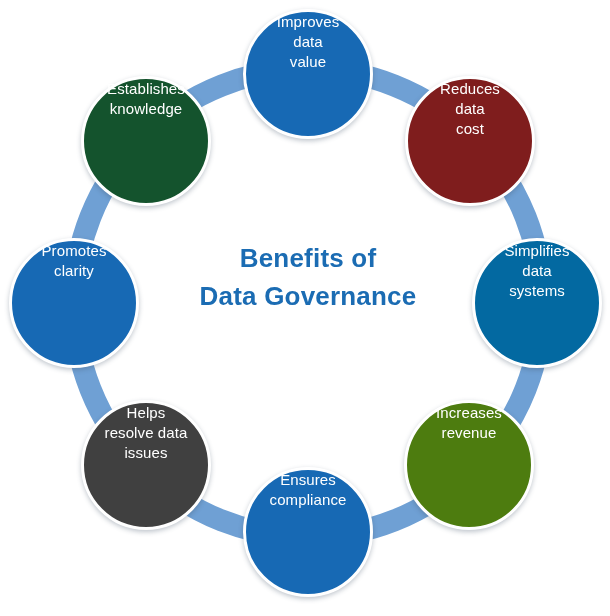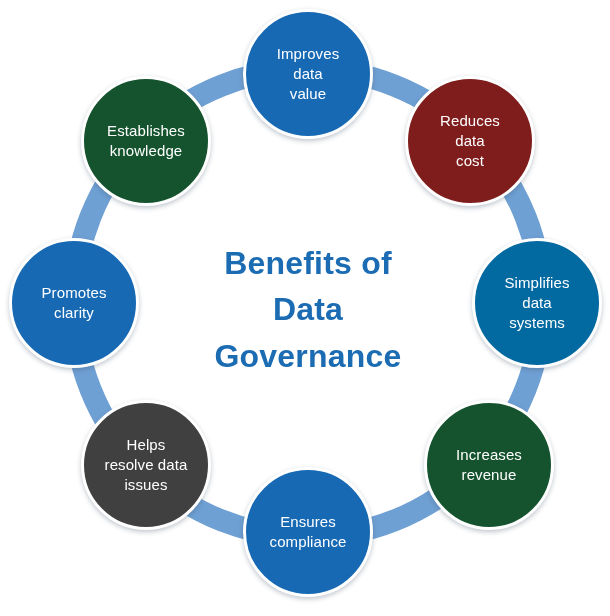--- a/index.html
+++ b/index.html
@@ -27,21 +27,21 @@
   .node {
     position: absolute;
     width: 130px;
     height: 130px;
     border-radius: 50%;
     background: #1769b4;
     border: 3px solid #22c55e;
     box-sizing: border-box;
     box-shadow: 0 2px 5px rgba(60,80,100,0.33);
     display: flex;
-    align-items: center;
+    align-items: flex-start;
     justify-content: center;
     text-align: center;
   }
   .node-label {
     color: #ffffff;
     font-size: 15px;
     line-height: 1.32;
     font-weight: 400;
     padding: 0 7px;
     white-space: pre-line;
@@ -50,21 +50,21 @@
   .node.wide .node-label {
     padding: 0 3px;
   }
   #center-title {
     position: absolute;
     left: 178px;
     top: 240px;
     width: 260px;
     text-align: center;
     color: #1b6cb3;
-    font-size: 32px;
+    font-size: 26px;
     font-weight: bold;
     line-height: 1.45;
     white-space: pre-line;
     letter-spacing: 0.2px;
   }
 </style>
 </head>
 <body>
 
 <div id="canvas" style="background: rgb(255, 255, 255);">
@@ -81,21 +81,21 @@
   <div class="node" id="node-1" style="left: 405px; top: 76px; background: #7f1d1d; border-color: rgb(255, 255, 255);">
     <span class="node-label">Reduces
 data
 cost</span>
   </div>
   <div class="node" id="node-2" style="left: 472px; top: 238px; background: #0369a1; border-color: rgb(255, 255, 255);">
     <span class="node-label">Simplifies
 data
 systems</span>
   </div>
-  <div class="node" id="node-3" style="left: 424px; top: 400px; background: #14532d; border-color: rgb(255, 255, 255);">
+  <div class="node" id="node-3" style="left: 404px; top: 400px; background: #4d7c0f; border-color: rgb(255, 255, 255);">
     <span class="node-label">Increases
 revenue</span>
   </div>
   <div class="node wide" id="node-4" style="left: 243px; top: 467px; background: rgb(23, 105, 180); border-color: rgb(255, 255, 255);">
     <span class="node-label">Ensures
 compliance</span>
   </div>
   <div class="node wide" id="node-5" style="left: 81px; top: 400px; background: #404040; border-color: rgb(255, 255, 255);">
     <span class="node-label">Helps
 resolve data

